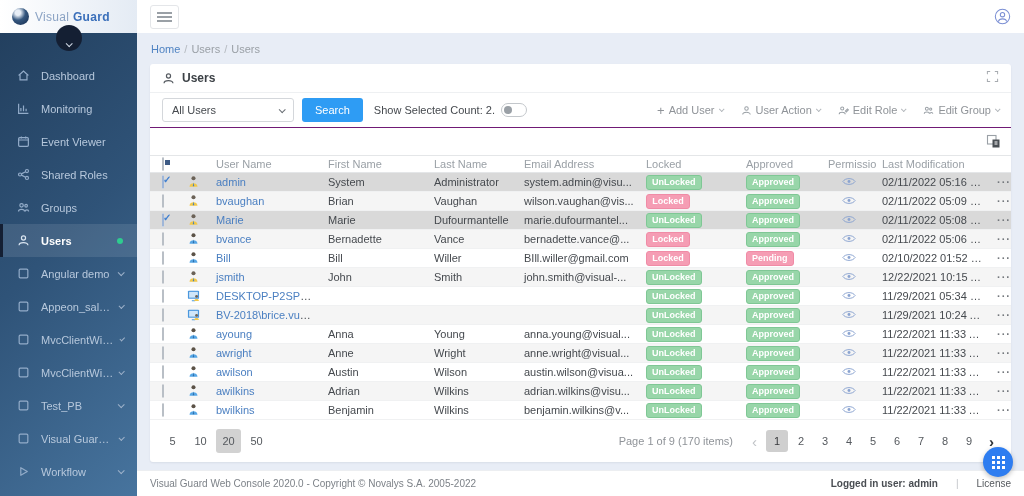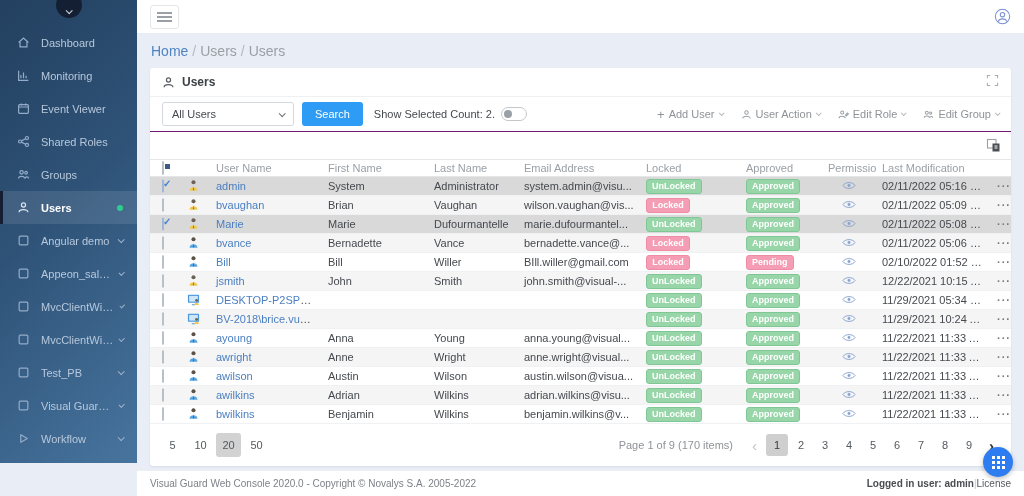--- a/index.html
+++ b/index.html
@@ -32,21 +32,21 @@
 
   
   .main { position:absolute; left:137px; top:0; right:0; height:496px; display:flex; flex-direction:column; }
   .topbar { height:33px; background:#ffffff; display:flex; align-items:center; justify-content:space-between; padding:0 13px; flex:0 0 auto; }
   .hamburger { width:29px; height:24px; background:#fff; border:1px solid #e4e6e9; border-radius:3px; display:flex; flex-direction:column; align-items:center; justify-content:center; gap:2px; cursor:pointer; }
   .hamburger i { display:block; width:15px; height:2px; background:#9aa0a6; }
   .account { color:#7b8fd4; cursor:pointer; display:inline-flex; }
   .account svg { width:17px; height:17px; }
 
   .content { flex:1 1 auto; position:relative; padding:0 13px; }
-  .breadcrumb { padding:10px 1px 9px; font-size:14px; color:#9aa0a6; }
+  .breadcrumb { padding:10px 1px 9px; font-size:11px; color:#9aa0a6; }
   .breadcrumb a { color:#4f83c2; text-decoration:none; cursor:pointer; }
   .breadcrumb .sep { margin:0 4px; color:#b4b9bf; }
 
   
   .card { background:#fff; border-radius:3px; box-shadow:0 1px 2px rgba(20,40,70,0.08); overflow:hidden; }
   .card-head { height:29px; display:flex; align-items:center; padding:0 12px; border-bottom:1px solid #eef0f2; }
   .card-head .ic { color:#555a60; margin-right:7px; }
   .card-title { font-size:12px; font-weight:700; color:#3c4146; flex:1 1 auto; }
   .fullscreen { color:#a7abb0; cursor:pointer; }
   .fullscreen svg { width:13px; height:13px; }
@@ -102,31 +102,37 @@
   .arrow.next { color:#2f3337; font-weight:700; }
   .page { min-width:22px; height:22px; line-height:22px; text-align:center; font-size:11px; color:#55595e; border-radius:3px; cursor:pointer; }
   .page.active { background:#cfcfcf; color:#37393c; }
 
   .fab { position:absolute; right:11px; bottom:-7px; width:30px; height:30px; border-radius:50%; background:#2e7df0; border:none; display:flex; align-items:center; justify-content:center; cursor:pointer; box-shadow:0 2px 5px rgba(0,0,0,0.25); z-index:9; }
   .fab svg { width:13px; height:13px; }
 
   
   .footer { height:26px; background:#fff; border-top:1px solid #eceef1; display:flex; align-items:center; justify-content:space-between; padding:0 13px; flex:0 0 auto; }
   .f-left { font-size:10px; color:#7d8288;text-align:center; }
-  .f-right { font-size:10px; color:#55595e; display:flex; align-items:center; gap:0; }
+  .f-right { font-size:10px; color:#55595e; display:flex; align-items:center; gap:18px; }
   .f-user { font-weight:700; color:#494d52; }
   .f-sep { color:#c2c5c9; }
   .f-license { color:#55595e; cursor:pointer; text-decoration:none; }
 </style>
 </head>
 <body>
 
 <div class="app">
 
   <aside class="sidebar">
+    <div class="logo-strip">
+      <span class="globe"></span>
+      <span class="brand">
+        <span class="b1">Visual</span> <span class="b2">Guard</span>
+      </span>
+    </div>
     <nav class="nav">
       <div class="collapse-chip">
           <span class="chev"></span>
         </div>
       <ul id="nav-list">
           <li>
             <span class="ic">
               <svg viewBox="0 0 12 12" fill="none" stroke="currentColor">
                 <path d="M1.5 6 6 2l4.5 4"></path>
                 <path d="M2.8 5.3V10h6.4V5.3"></path>

